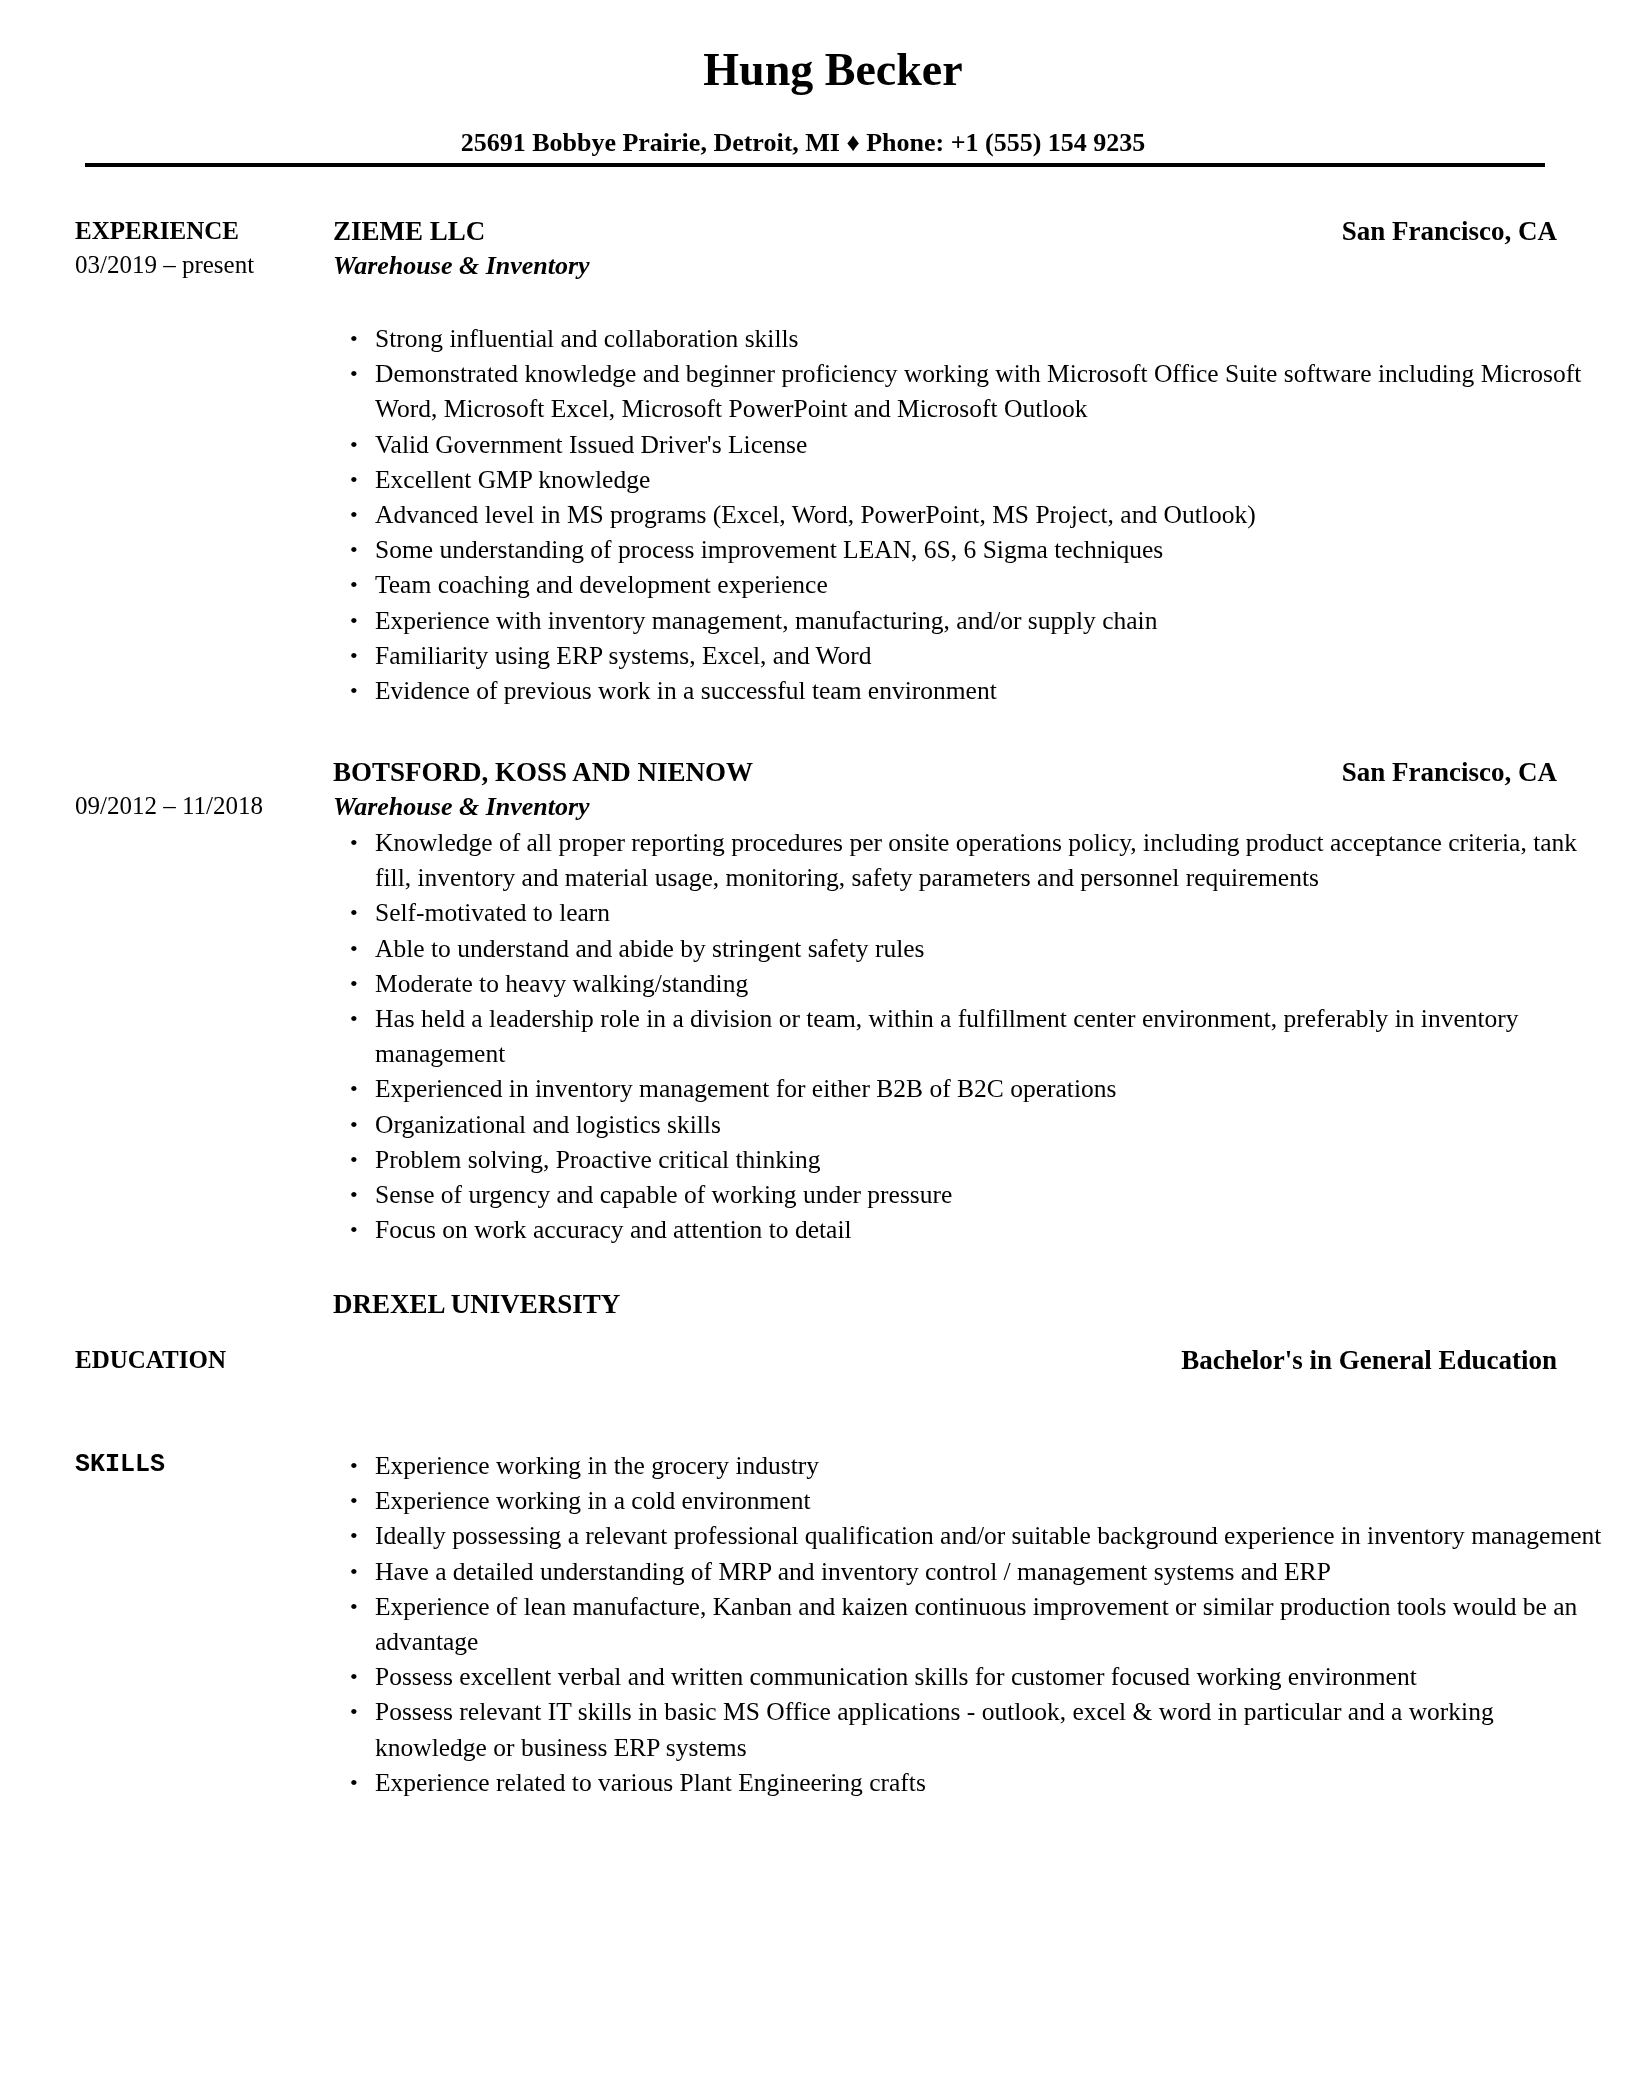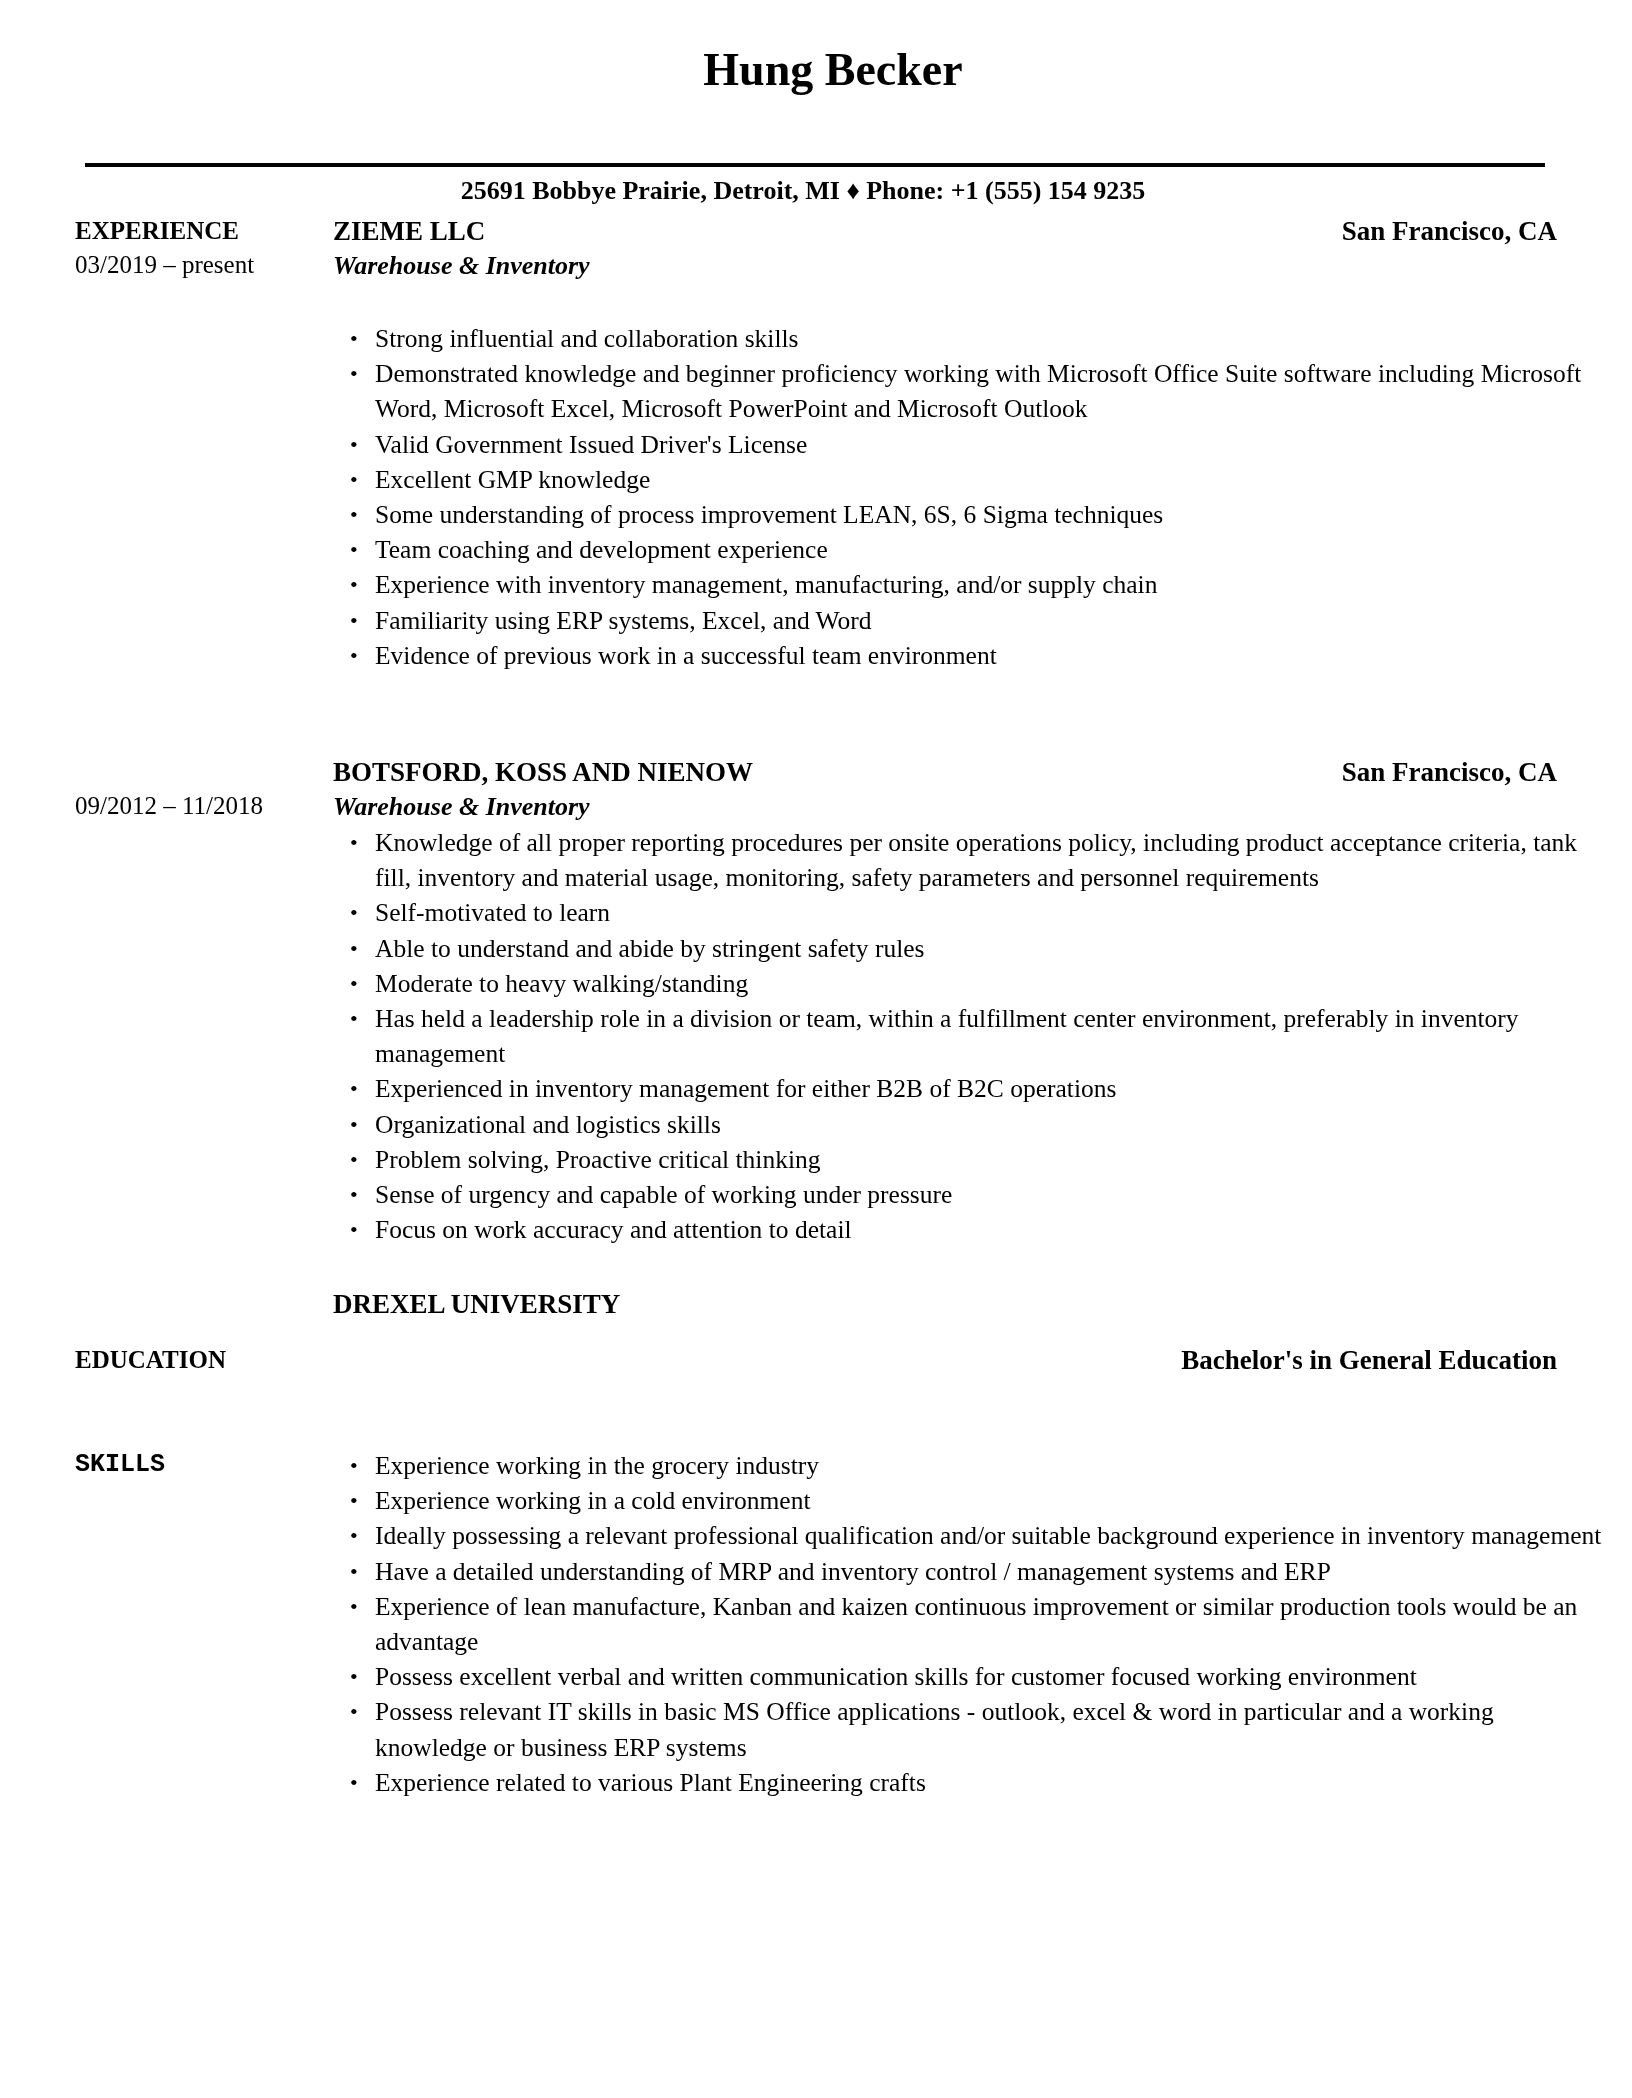--- a/index.html
+++ b/index.html
@@ -19,21 +19,20 @@
       font-weight: bold;
       line-height: 60px;
     }
     .contact {
       position: absolute;
       top: 126px; left: 0; width: 1606px;
       text-align: center;
       font-size: 26px;
       font-weight: bold;
       line-height: 34px;
-      margin-top: 48px;
     }
     .rule {
       position: absolute;
       top: 163px; left: 85px;
       width: 1460px; height: 4px;
       background: #000;
     }
     .section-label {
       position: absolute;
       left: 75px;
@@ -103,20 +102,21 @@
 
 <div class="date" style="top:248px;">03/2019 – present</div>
 <div class="employer" style="top:214px;">ZIEME LLC</div>
 <div class="location" style="top:214px;">San Francisco, CA</div>
 <div class="role" style="top:249px;">Warehouse &amp; Inventory</div>
 <ul class="bullets" style="top:284px;margin-top:37px;">
   <li>Strong influential and collaboration skills</li>
   <li>Demonstrated knowledge and beginner proficiency working with Microsoft Office Suite software including Microsoft Word, Microsoft Excel, Microsoft PowerPoint and Microsoft Outlook</li>
   <li>Valid Government Issued Driver's License</li>
   <li>Excellent GMP knowledge</li>
+  <li>Advanced level in MS programs (Excel, Word, PowerPoint, MS Project, and Outlook)</li>
   <li>Some understanding of process improvement LEAN, 6S, 6 Sigma techniques</li>
   <li>Team coaching and development experience</li>
   <li>Experience with inventory management, manufacturing, and/or supply chain</li>
   <li>Familiarity using ERP systems, Excel, and Word</li>
   <li>Evidence of previous work in a successful team environment</li>
 </ul>
 
 <div class="employer" style="top:755px;">BOTSFORD, KOSS AND NIENOW</div>
 <div class="location" style="top:755px;">San Francisco, CA</div>
 <div class="date" style="top:789px;">09/2012 – 11/2018</div>

